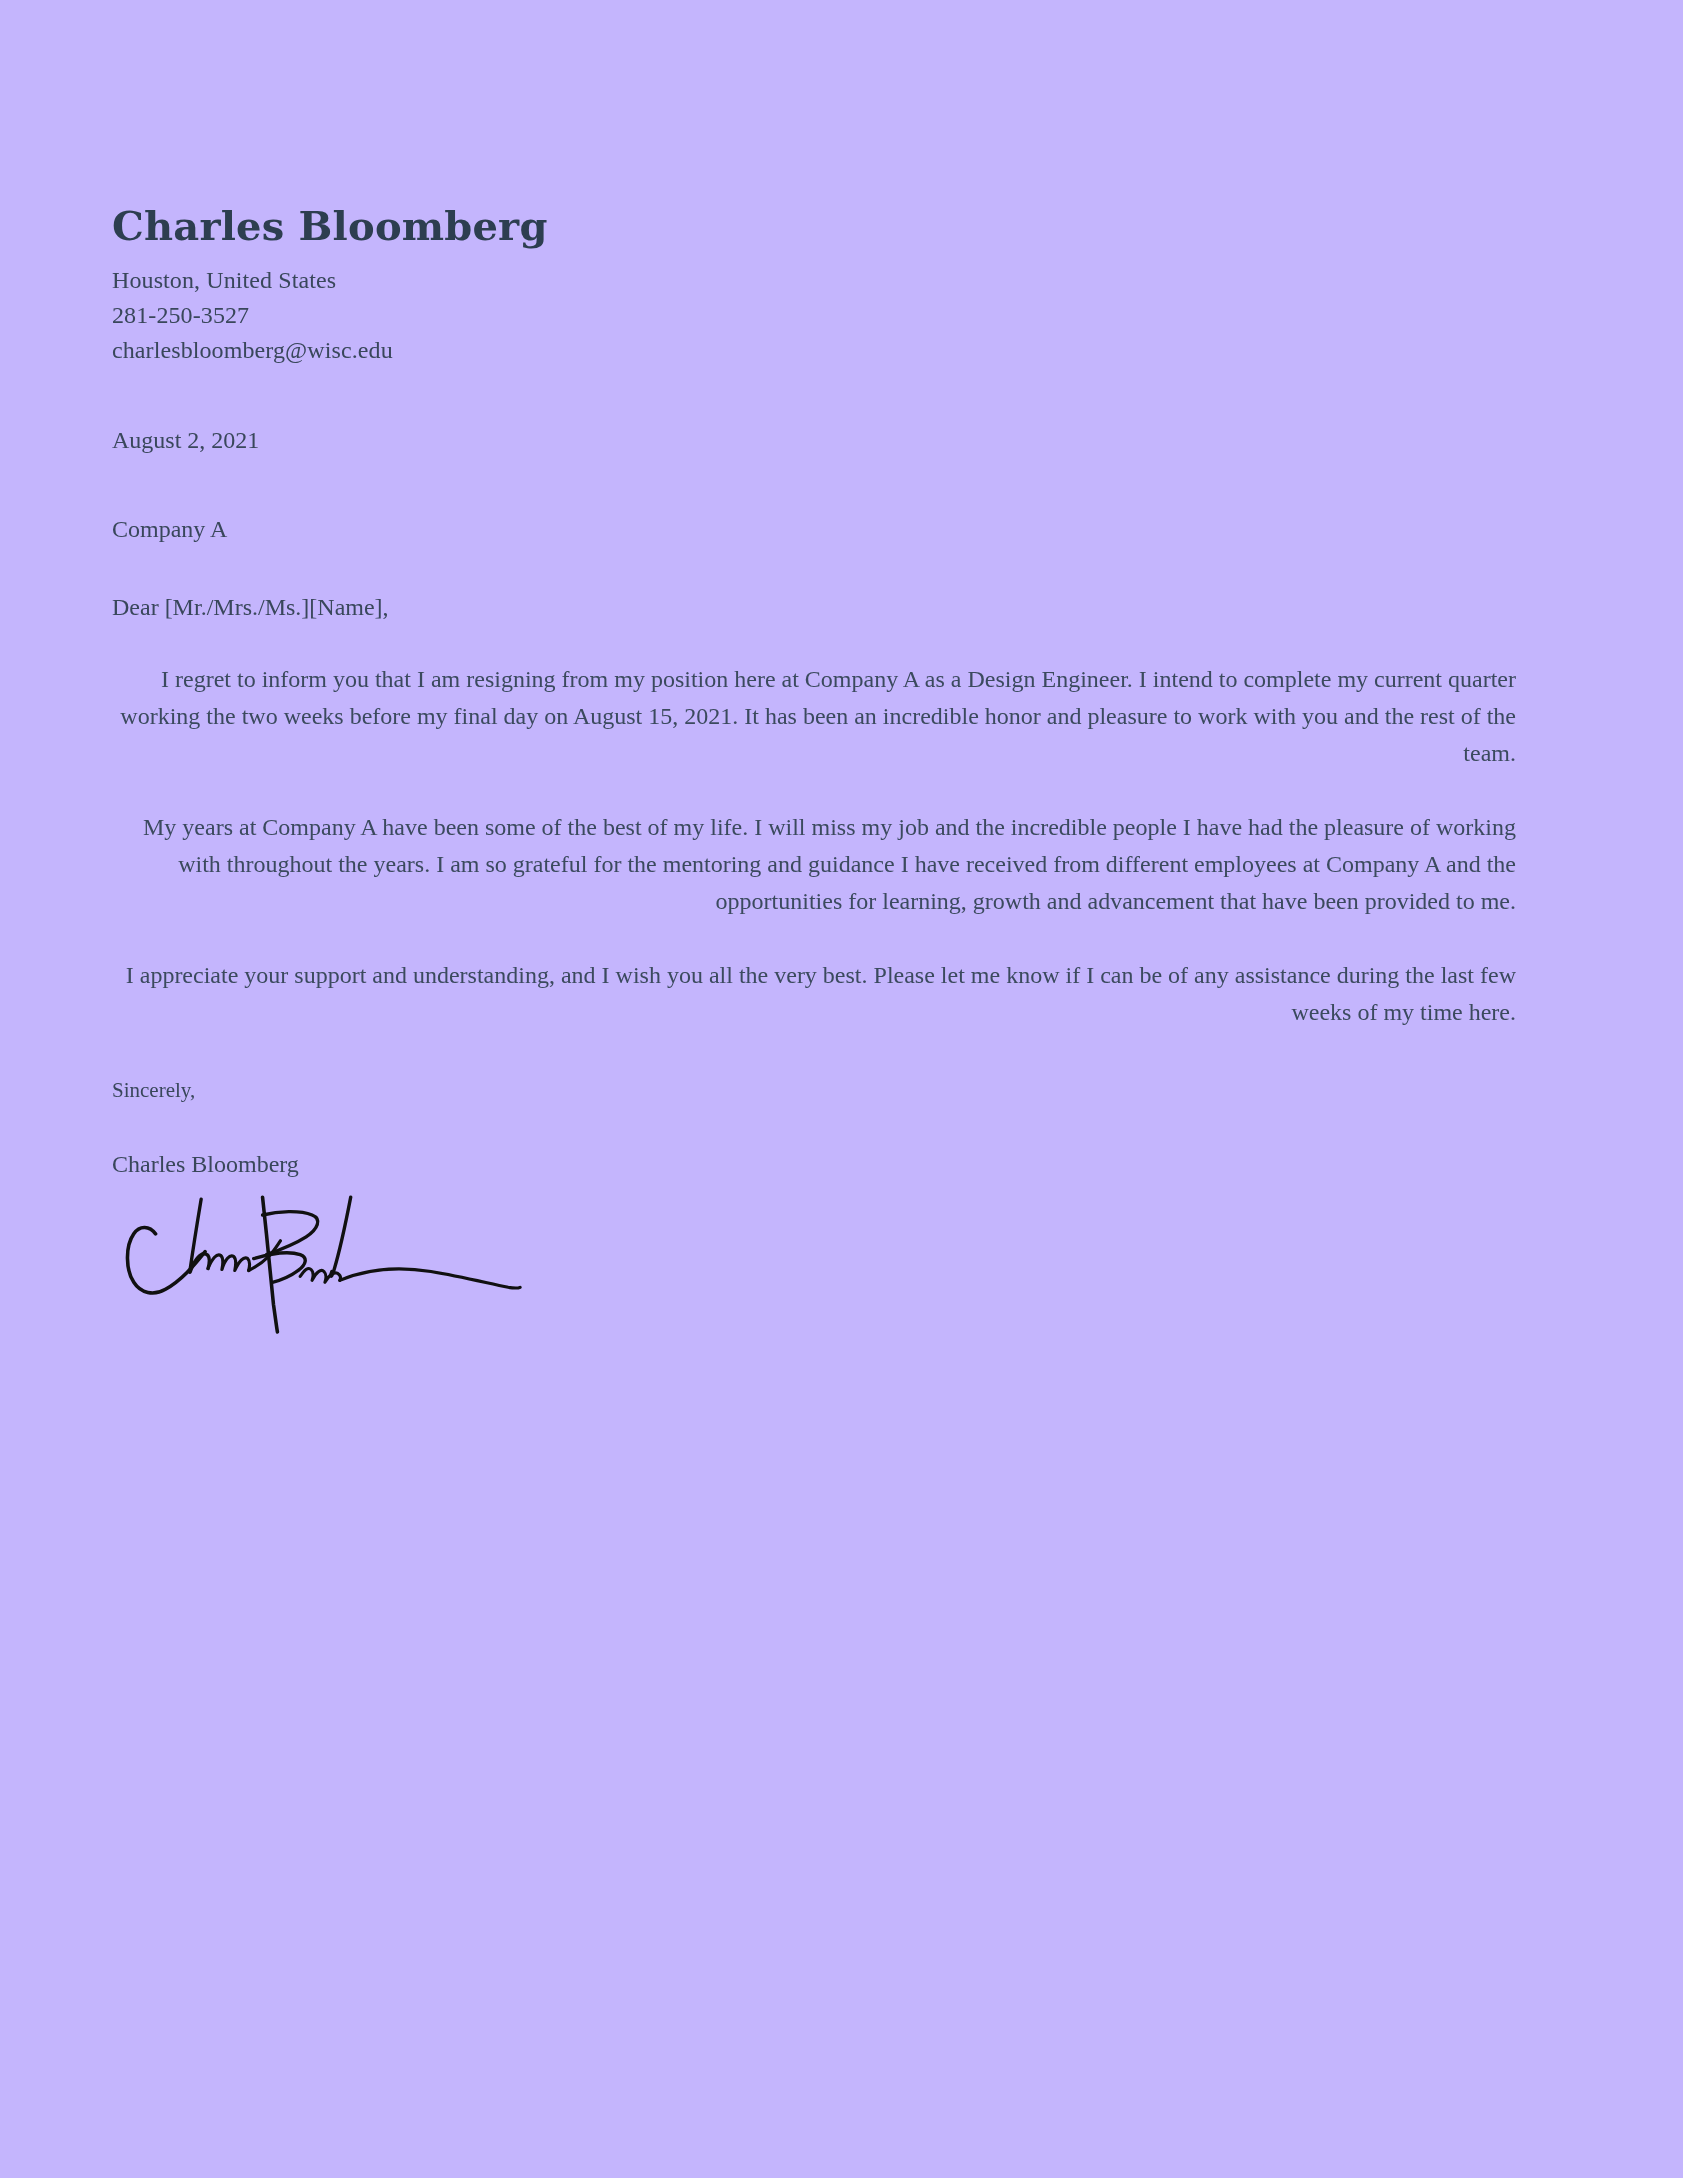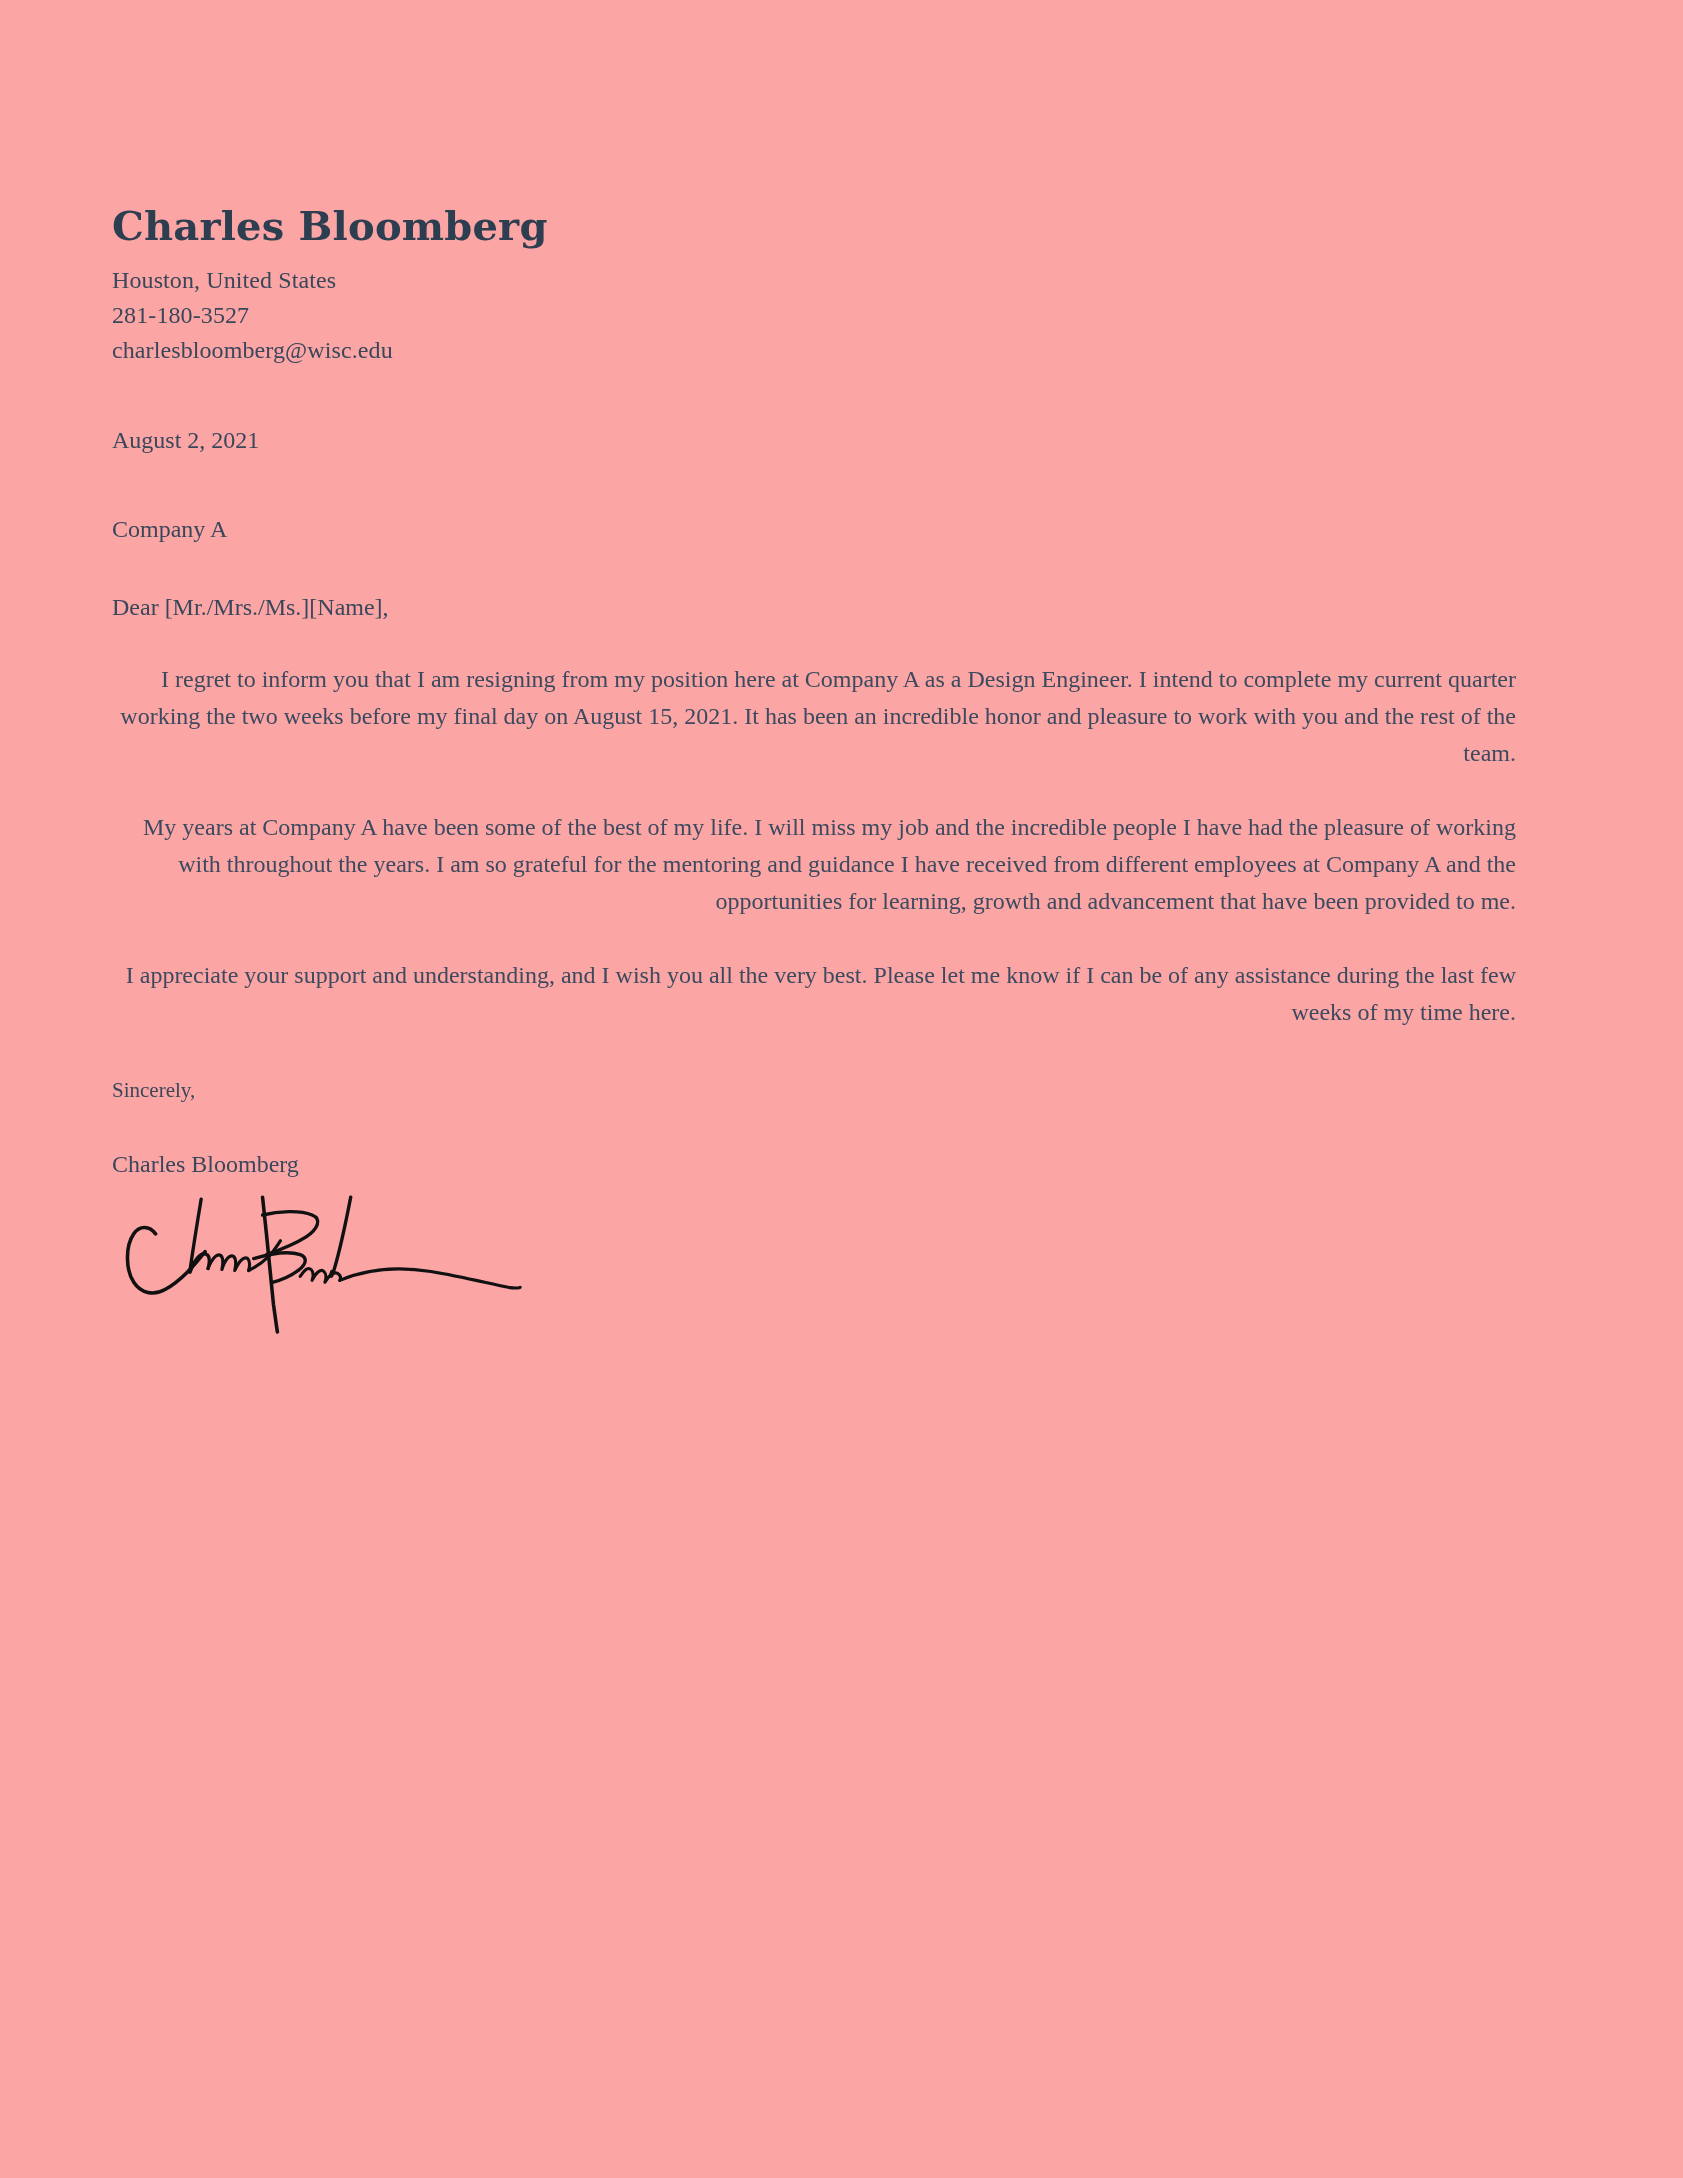--- a/index.html
+++ b/index.html
@@ -11,21 +11,21 @@
     width: 1683px;
     height: 2178px;
     font-family: "Liberation Serif", "DejaVu Serif", serif;
     -webkit-font-smoothing: antialiased;
   }
 
   .page {
     position: relative;
     width: 1683px;
     height: 2178px;
-    background: #fca5a5;
+    background: #c4b5fd;
     box-sizing: border-box;
     padding: 203px 168px 0 112px;
   }
 
   .letter {
     width: 1406px;
   }
 
   .sender-name {
     font-family: "DejaVu Serif", "Liberation Serif", serif;
@@ -108,21 +108,21 @@
 </head>
 <body>
 
 <div class="page">
   <div class="letter">
 
     <h1 class="sender-name">Charles Bloomberg</h1>
 
     <div class="contact-block">
       <div class="contact-line">Houston, United States</div>
-      <div class="contact-line">281-180-3527</div>
+      <div class="contact-line">281-250-3527</div>
       <div class="contact-line">charlesbloomberg@wisc.edu</div>
     </div>
 
     <div class="date-line">August 2, 2021</div>
 
     <div class="recipient-line">Company A</div>
 
     <div class="salutation">Dear [Mr./Mrs./Ms.][Name],</div>
 
     <p class="body-paragraph">I regret to inform you that I am resigning from my position here at Company A as a Design Engineer. I intend to complete my current quarter working the two weeks before my final day on August 15, 2021. It has been an incredible honor and pleasure to work with you and the rest of the team.</p>

